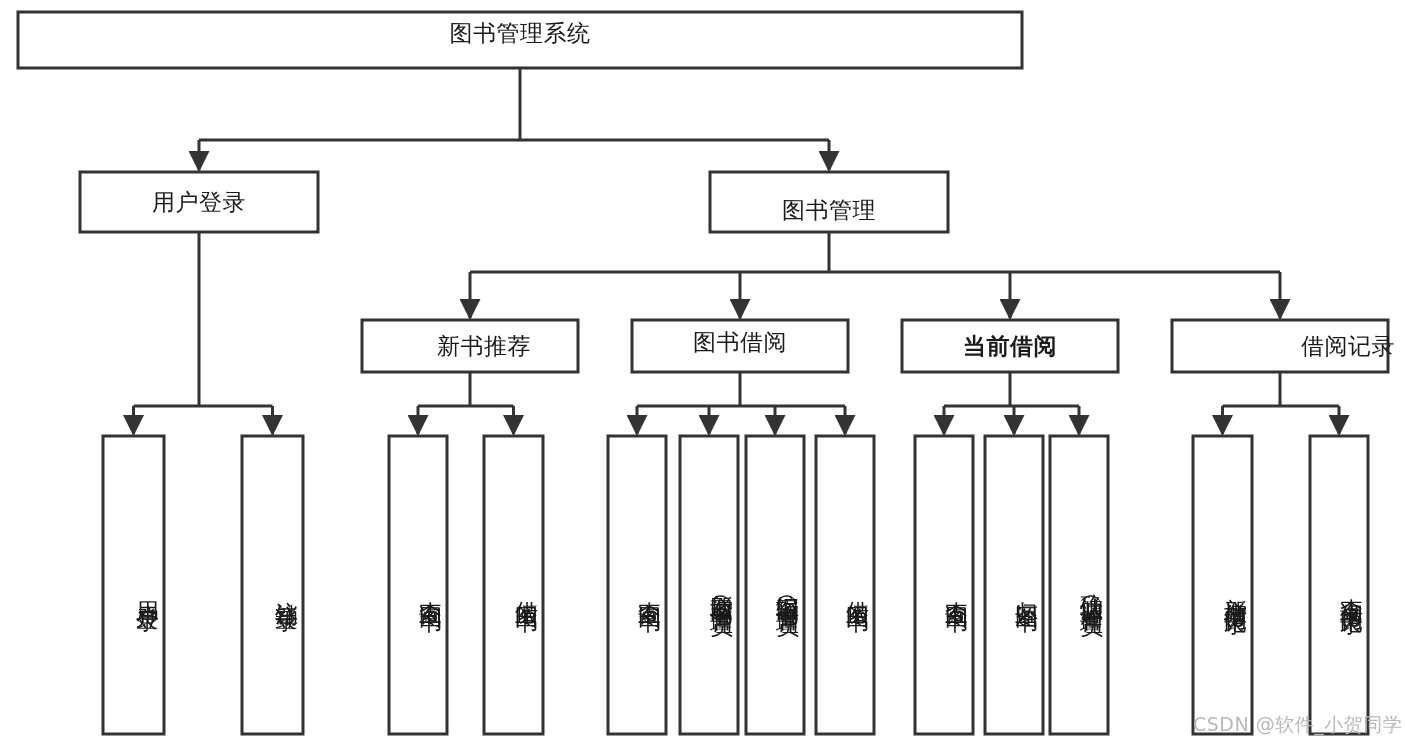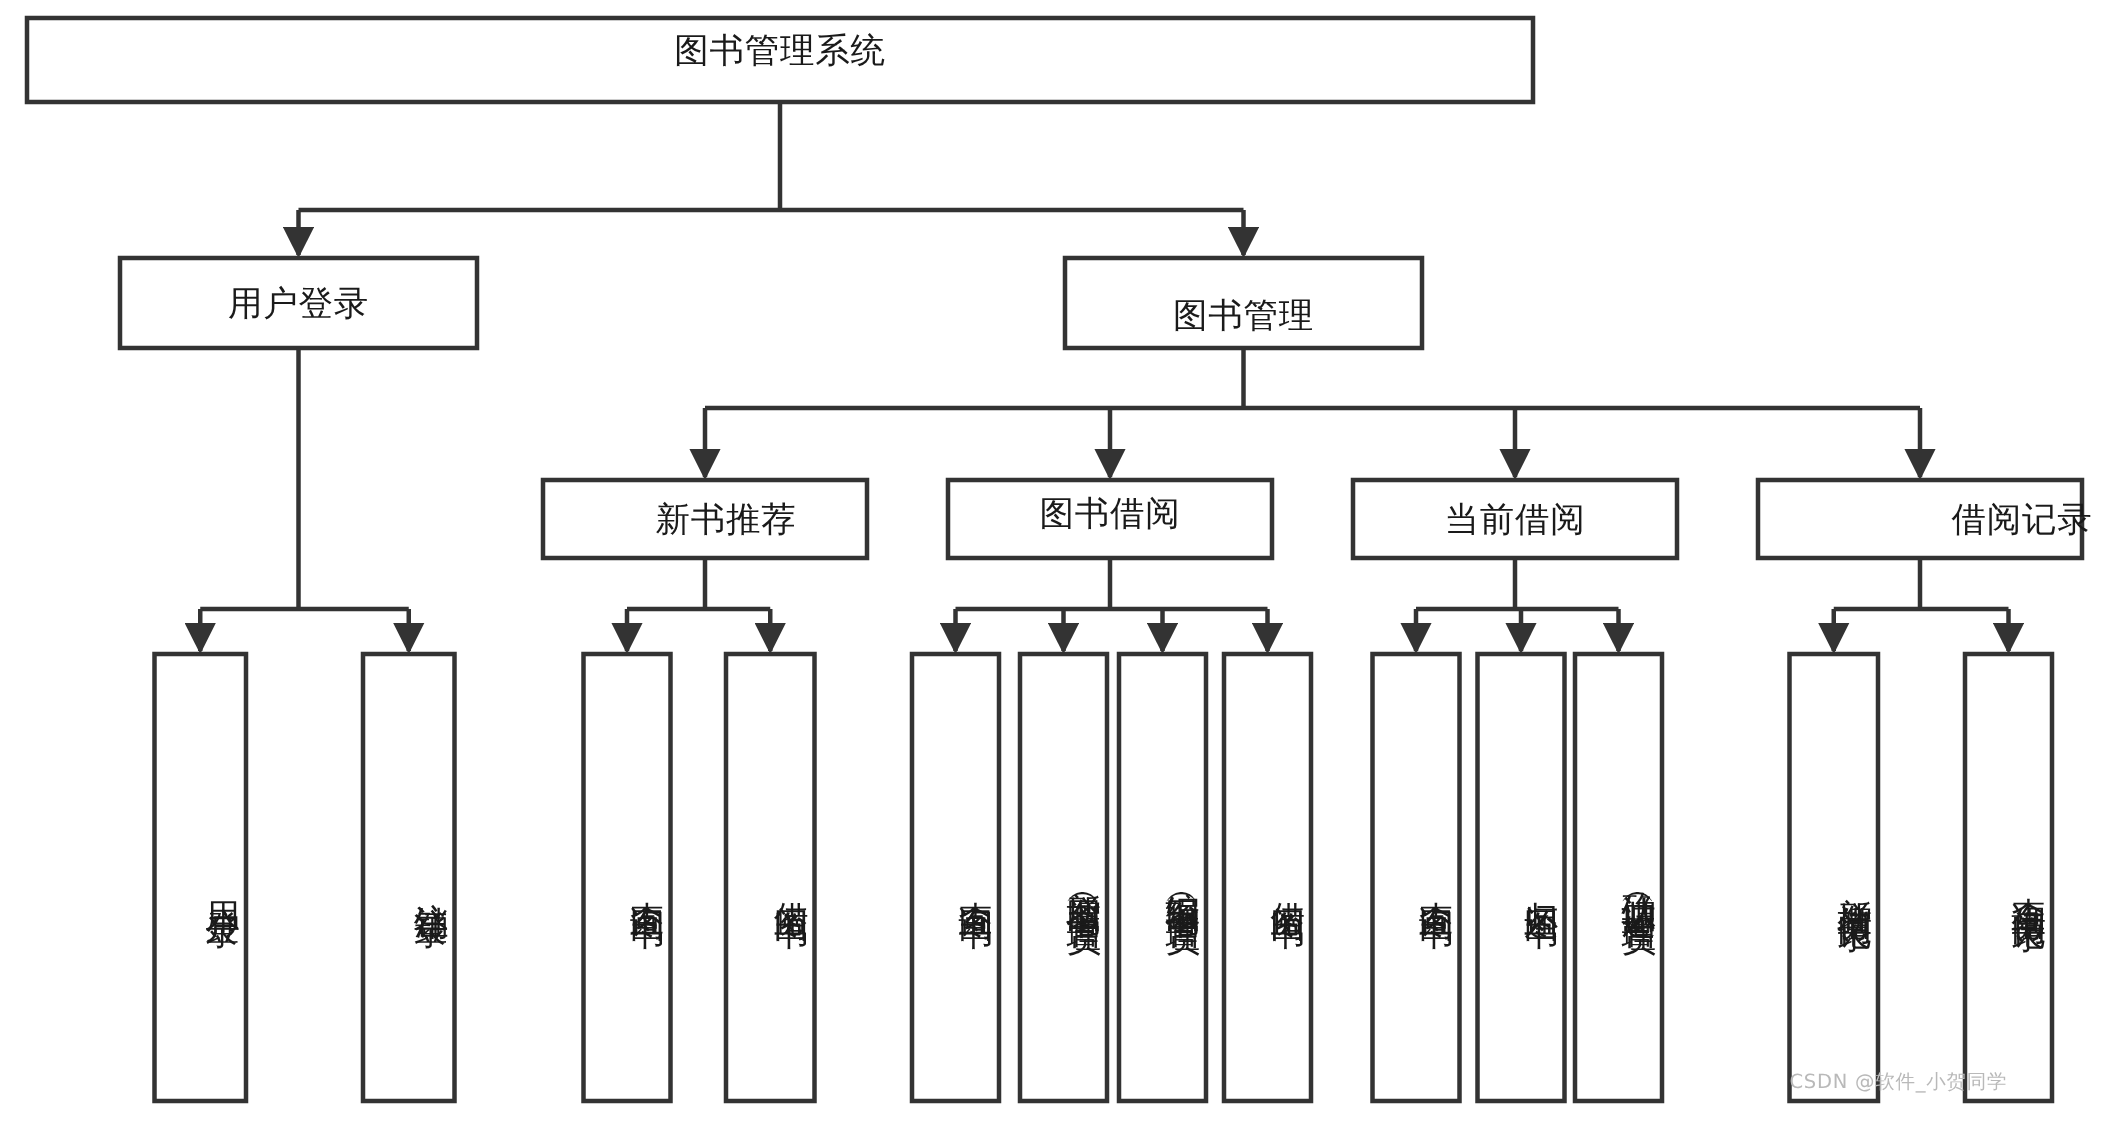--- a/index.html
+++ b/index.html
@@ -43,21 +43,21 @@
     font-size: 23px;
     letter-spacing: 3px;
     align-items: flex-start;
     padding-top: 8px;
     justify-content: center;
   }
   .watermark {
     position: absolute;
     left: 1193px;
     top: 712px;
-    font-size: 13px;
+    font-size: 19px;
     color: #b9b9b9;
     white-space: nowrap;
     letter-spacing: 0.5px;
   }
 </style>
 </head>
 <body>
 
 <div id="canvas">
 
@@ -127,21 +127,21 @@
         <line x1="1339" y1="406" x2="1339" y2="434" marker-end="url(#arrow)"></line>
       </g>
   </svg>
 
   <div id="labels">
       <div class="node-label horiz" style="left: 18px; top: 12px; width: 1004px; height: 43px;">图书管理系统</div>
       <div class="node-label horiz" style="left: 80px; top: 172px; width: 238px; height: 60px;">用户登录</div>
       <div class="node-label horiz" style="left: 710px; top: 172px; width: 238px; height: 76px;">图书管理</div>
       <div class="node-label horiz" style="left: 362px; top: 320px; width: 216px; height: 52px; padding-left: 28px;">新书推荐</div>
       <div class="node-label horiz" style="left: 632px; top: 316px; width: 216px; height: 52px;">图书借阅</div>
-      <div class="node-label horiz" style="left: 902px; top: 320px; width: 216px; height: 52px;">当前借阅</div>
+      <div class="node-label horiz" style="left: 902px; top: 320px; width: 216px; height: 52px; font-weight: bold;">当前借阅</div>
       <div class="node-label horiz" style="left: 1240px; top: 320px; width: 216px; height: 52px;">借阅记录</div>
       <div class="node-label vert" style="left: 103px; top: 436px; width: 61px; height: 298px;">用户登录</div>
       <div class="node-label vert" style="left: 242px; top: 436px; width: 61px; height: 298px;">注销登录</div>
       <div class="node-label vert" style="left: 389px; top: 436px; width: 58px; height: 298px;">查询图书</div>
       <div class="node-label vert" style="left: 484px; top: 436px; width: 59px; height: 298px;">借阅图书</div>
       <div class="node-label vert" style="left: 608px; top: 436px; width: 58px; height: 298px;">查询图书</div>
       <div class="node-label vert" style="left: 680px; top: 436px; width: 58px; height: 298px;">新增图书（管理员）</div>
       <div class="node-label vert" style="left: 746px; top: 436px; width: 58px; height: 298px;">编辑图书（管理员）</div>
       <div class="node-label vert" style="left: 816px; top: 436px; width: 58px; height: 298px;">借阅图书</div>
       <div class="node-label vert" style="left: 915px; top: 436px; width: 58px; height: 298px;">查询图书</div>

